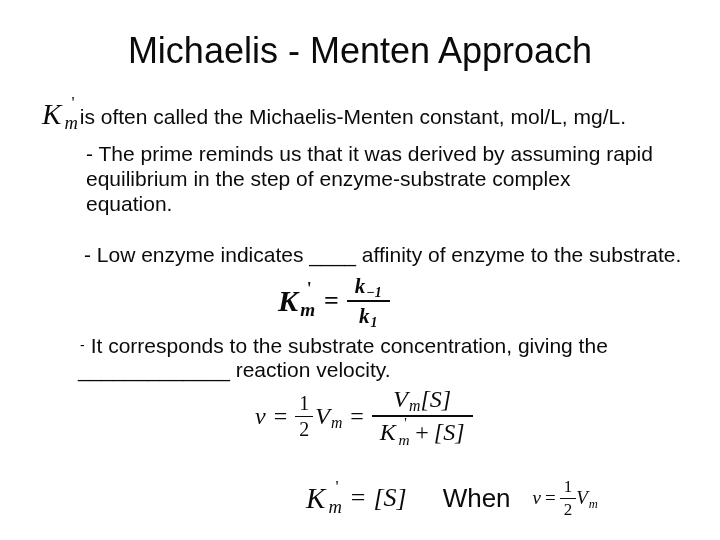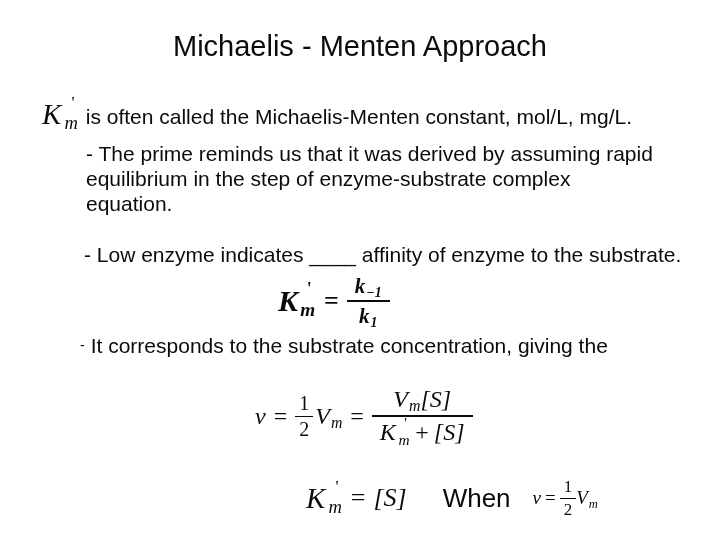--- a/index.html
+++ b/index.html
@@ -8,21 +8,21 @@
     position: relative;
     width: 720px; height: 540px;
     background: #ffffff;
     color: #0b0b0b;
     font-family: "Liberation Sans", sans-serif;
     overflow: hidden;
   }
   .abs { position: absolute; }
   .title {
     position: absolute; left: 0; top: 30px; width: 100%;
-    text-align: center; font-size: 29px; font-weight: 400;
+    text-align: center; font-size: 36px; font-weight: 400;
   }
   .txt { font-size: 21px; line-height: 25px; margin-left: 40px; }
   .math { font-family: "Liberation Serif", serif; font-style: italic; }
   .up { font-style: normal; }
   .fx { display: flex; align-items: center; }
   .eq { font-style: normal; margin: 0 8px; }
   .msub { font-size: 0.66em; position: relative; top: 0.28em; margin-left: 1px; font-style: italic; }
   .frac { display: inline-flex; flex-direction: column; align-items: stretch; text-align: center; line-height: 1.05; }
   .frac .num { border-bottom: 2px solid #0b0b0b; padding: 1px 8px 3px; }
   .frac .den { padding: 3px 8px 1px; }
@@ -35,21 +35,21 @@
   .spacer { display: inline-block; }
 </style>
 </head>
 <body>
 
 <div class="slide">
 
   <div class="title">Michaelis - Menten Approach</div>
 
   <div class="abs" style="left:42px; top:100px;">
-    <span class="math kpm" style="font-size:29px;"><span>K</span><span class="kprime">'</span><span class="ksub">m</span></span><span class="txt" style="margin-left:7px;">is often called the Michaelis-Menten constant, mol/L, mg/L.</span>
+    <span class="math kpm" style="font-size:29px;"><span>K</span><span class="kprime">'</span><span class="ksub">m</span></span><span class="txt" style="margin-left:1px;">is often called the Michaelis-Menten constant, mol/L, mg/L.</span>
   </div>
 
   <div class="abs txt" style="left:46px; top:141px;">
     <div>- The prime reminds us that it was derived by assuming rapid</div>
     <div>equilibrium in the step of enzyme-substrate complex</div>
     <div>equation.</div>
   </div>
 
   <div class="abs txt" style="left:44px; top:242px;">
     <span>- Low enzyme indicates</span>
@@ -61,20 +61,24 @@
     <span class="kpm" style="font-size:30px;"><span>K</span><span class="kprime">'</span><span class="ksub">m</span></span>
     <span class="eq" style="font-size:26px;">=</span>
     <span class="frac" style="font-size:21px;">
       <span class="num"><span>k</span><span class="msub">−1</span></span>
       <span class="den"><span>k</span><span class="msub">1</span></span>
     </span>
   </div>
 
   <div class="abs txt" style="left:40px; top:333px;">
     <span class="dash-small">-</span><span>It corresponds to the substrate concentration, giving the</span>
+  </div>
+  <div class="abs txt" style="left:38px; top:357px;">
+    <span>_____________</span>
+    <span>reaction velocity.</span>
   </div>
 
   <div class="abs fx math" style="left:255px; top:386px; font-size:24px;">
     <span>v</span>
     <span class="eq">=</span>
     <span class="frac small up" style="font-size:20px;">
       <span class="num">1</span>
       <span class="den">2</span>
     </span>
     <span style="margin-left:2px;"><span>V</span><span class="msub">m</span></span>

